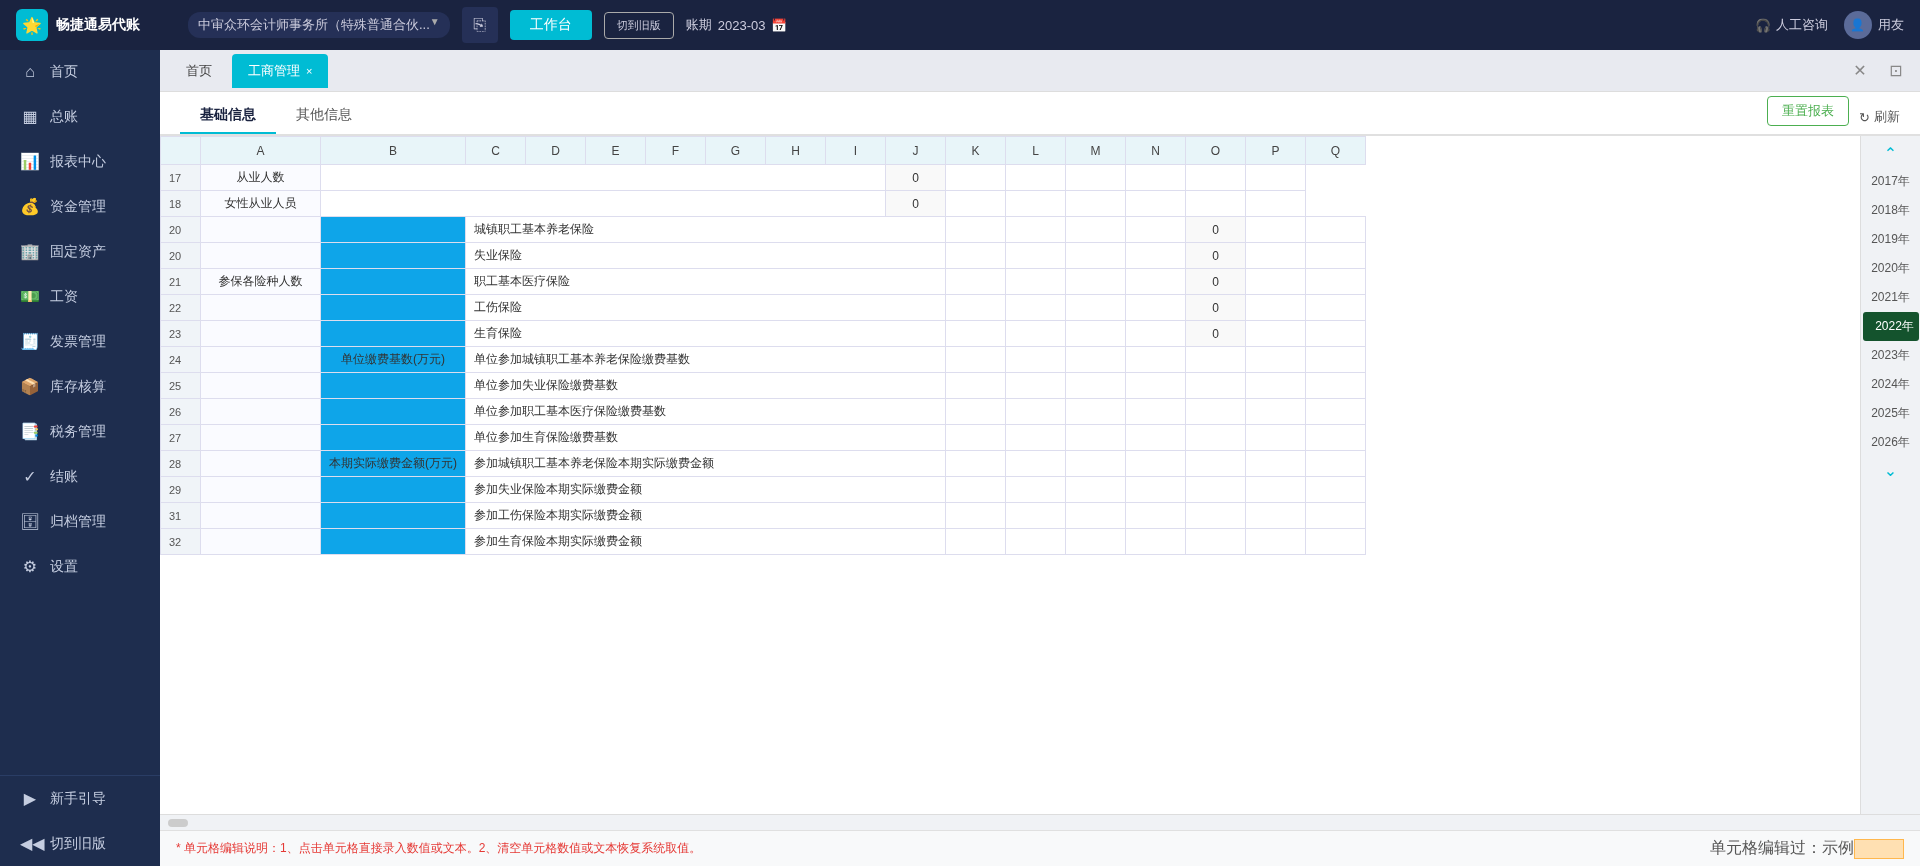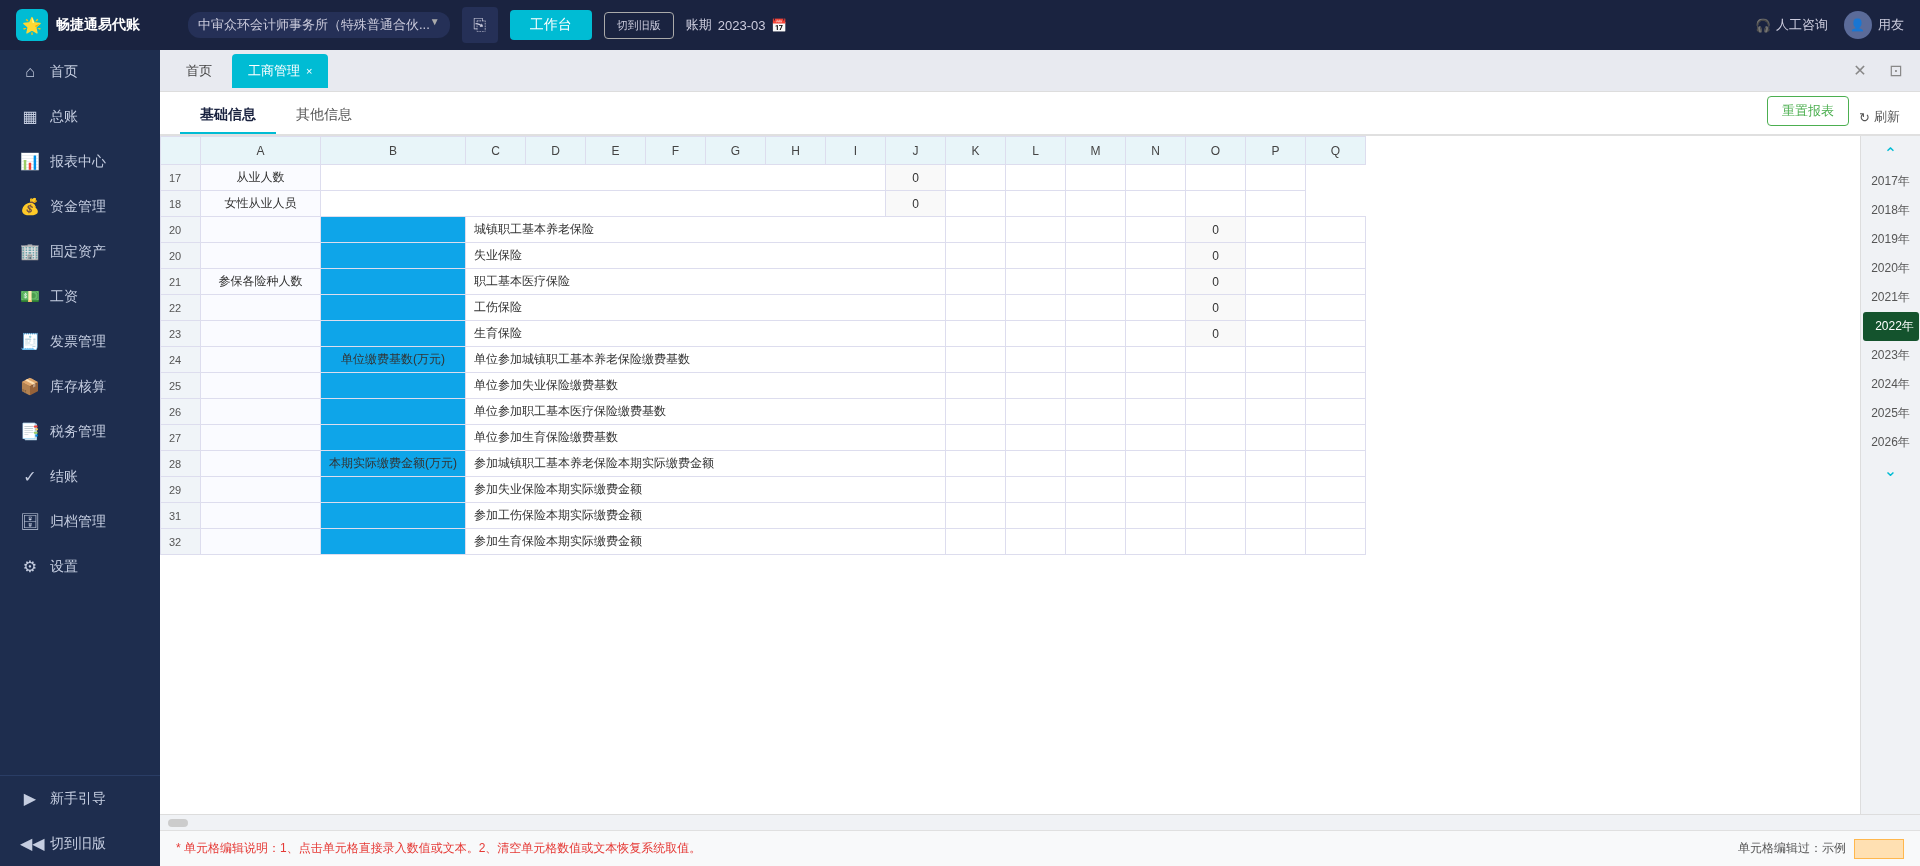--- a/index.html
+++ b/index.html
@@ -72,21 +72,21 @@
     table.spreadsheet tbody td.row-num { background: #f0f4f8; color: #555; font-size: 11px; }
     table.spreadsheet tbody td.col-a { background: #fafbff; min-width: 120px; text-align: center; }
     table.spreadsheet tbody td.col-b { background: #0ea5e9; min-width: 120px; text-align: center; }
     table.spreadsheet tbody td.col-c { min-width: 200px; }
     table.spreadsheet tbody td.data-cell { min-width: 60px; text-align: center; }
     table.spreadsheet tbody td.value-cell { background: #f9f9f9; text-align: center; color: #333; }
 
     
     .bottom-bar { height: 36px; background: #f8f9fa; border-top: 1px solid #e0e0e0; display: flex; align-items: center; padding: 0 16px; }
     .bottom-hint { color: #e53935; font-size: 12px; }
-    .bottom-right { margin-left: auto; display: flex; align-items: center; gap: 8px; color: #555; font-size: 12px; }
+    .bottom-right { margin-left: auto; display: flex; align-items: center; color: #555; font-size: 16px; }
     .example-cell { width: 50px; height: 20px; background: #ffe0b2; border: 1px solid #ffb74d; display: inline-block; }
 
     
     .h-scroll-area { height: 16px; background: #f0f2f5; border-top: 1px solid #ddd; display: flex; align-items: center; padding: 0 4px; }
   </style>
 </head>
 <body>
 
 <div class="header">
   <div class="header-logo">

